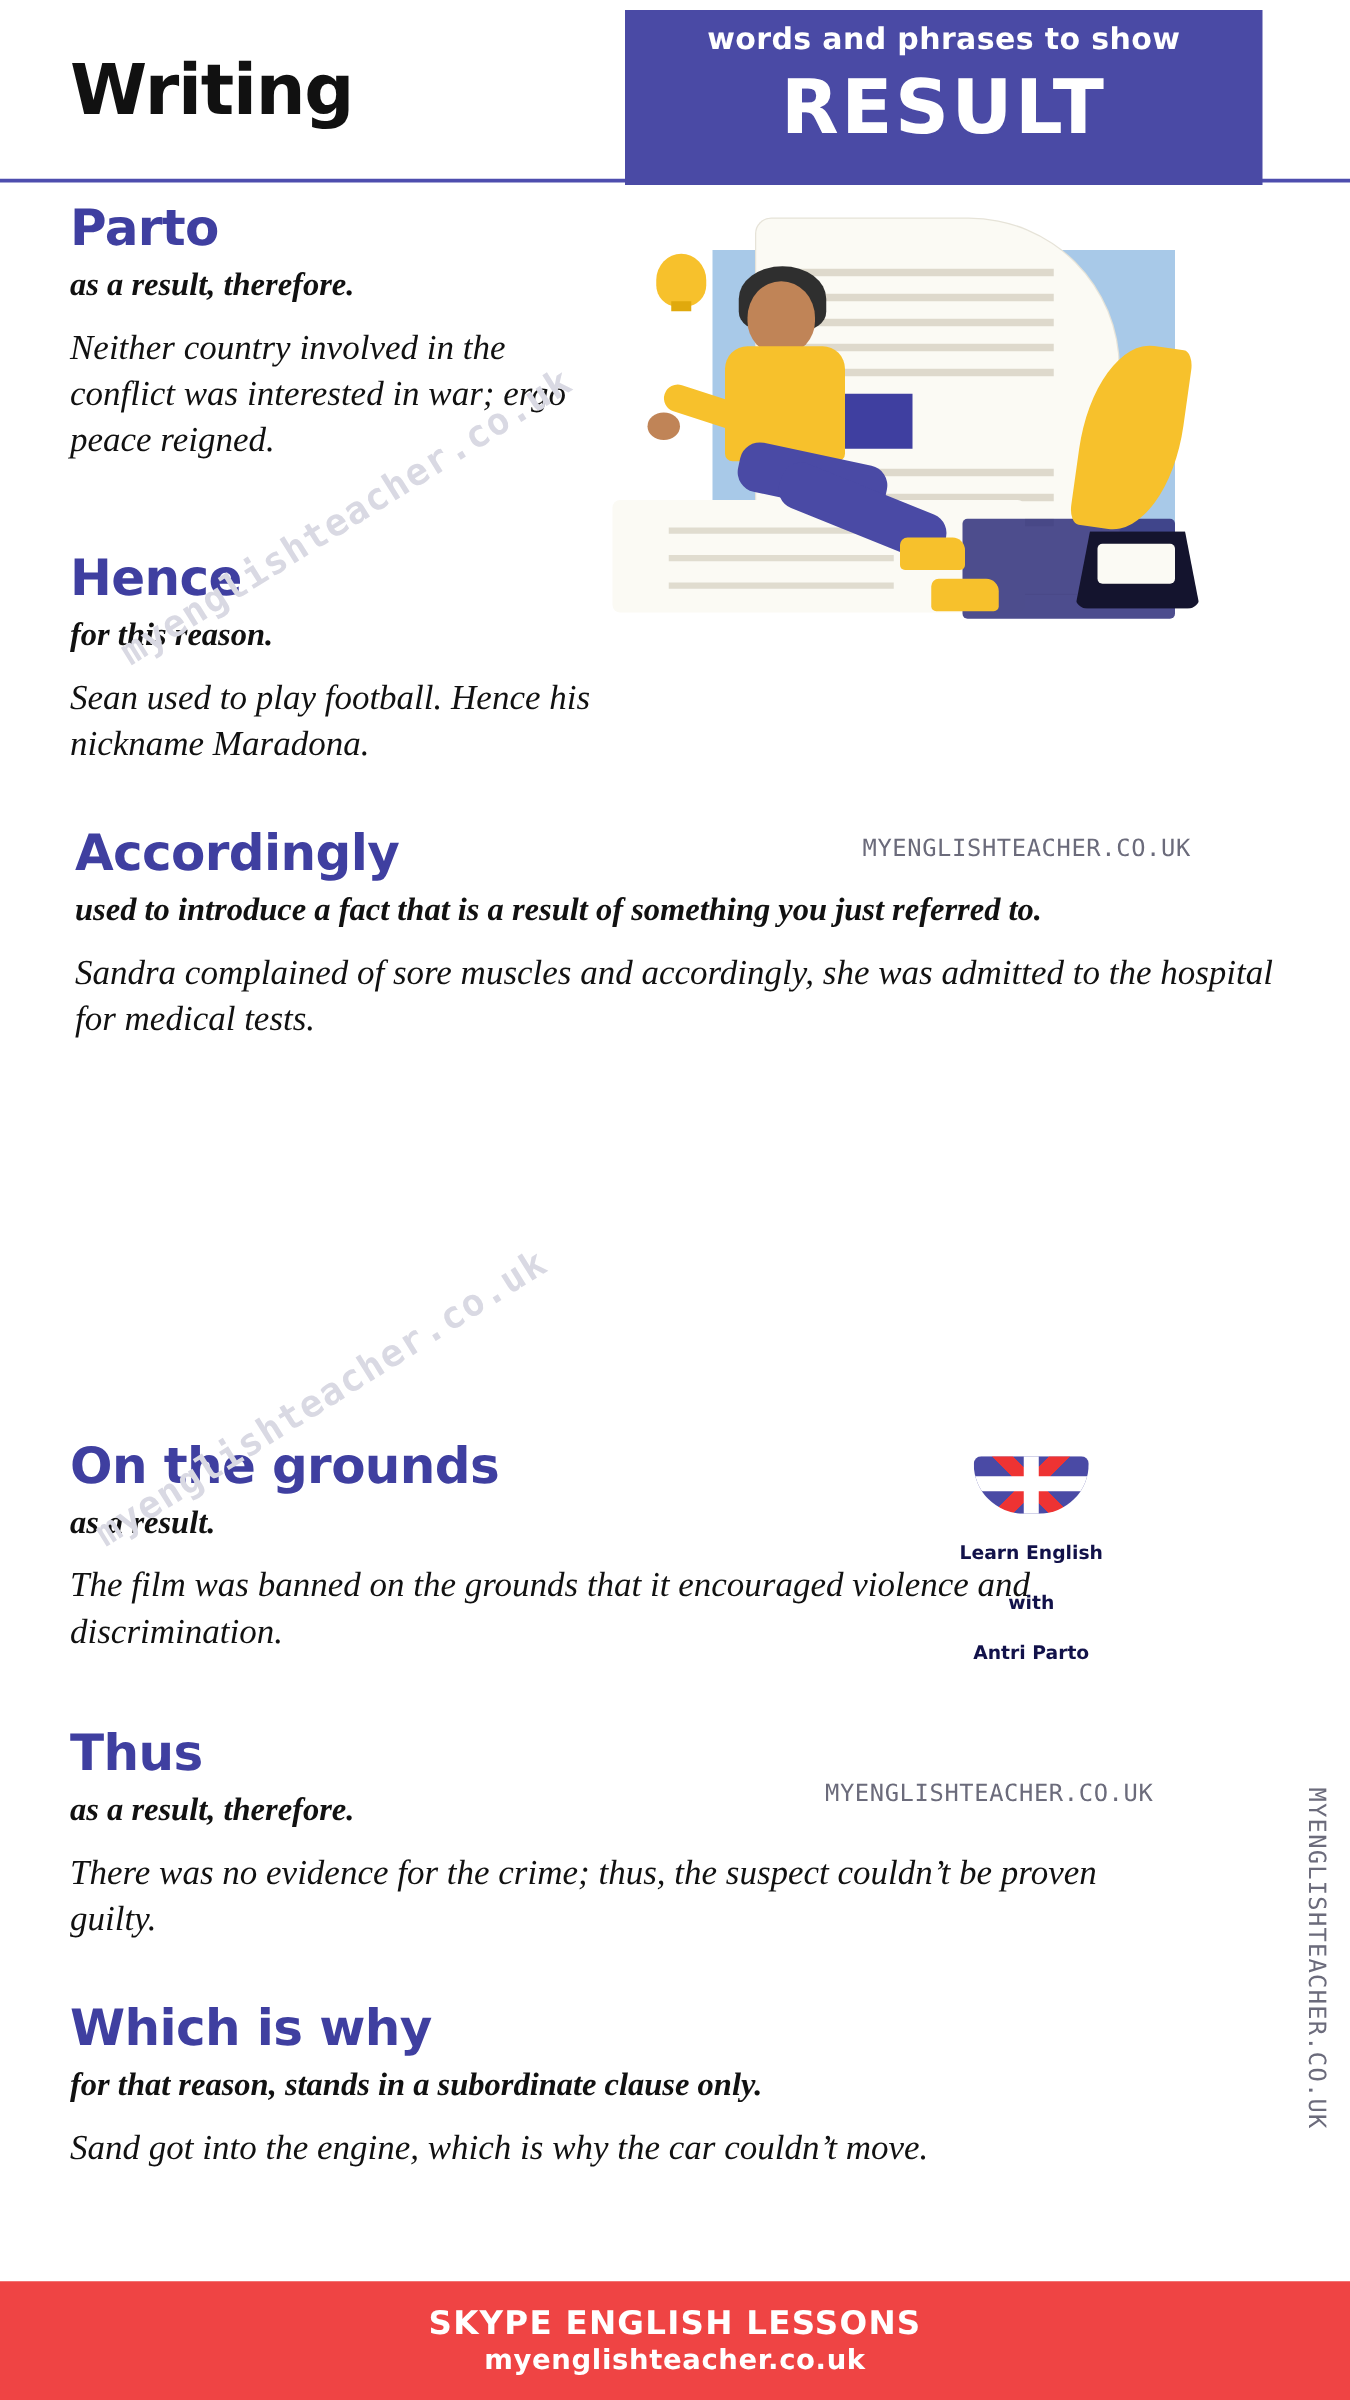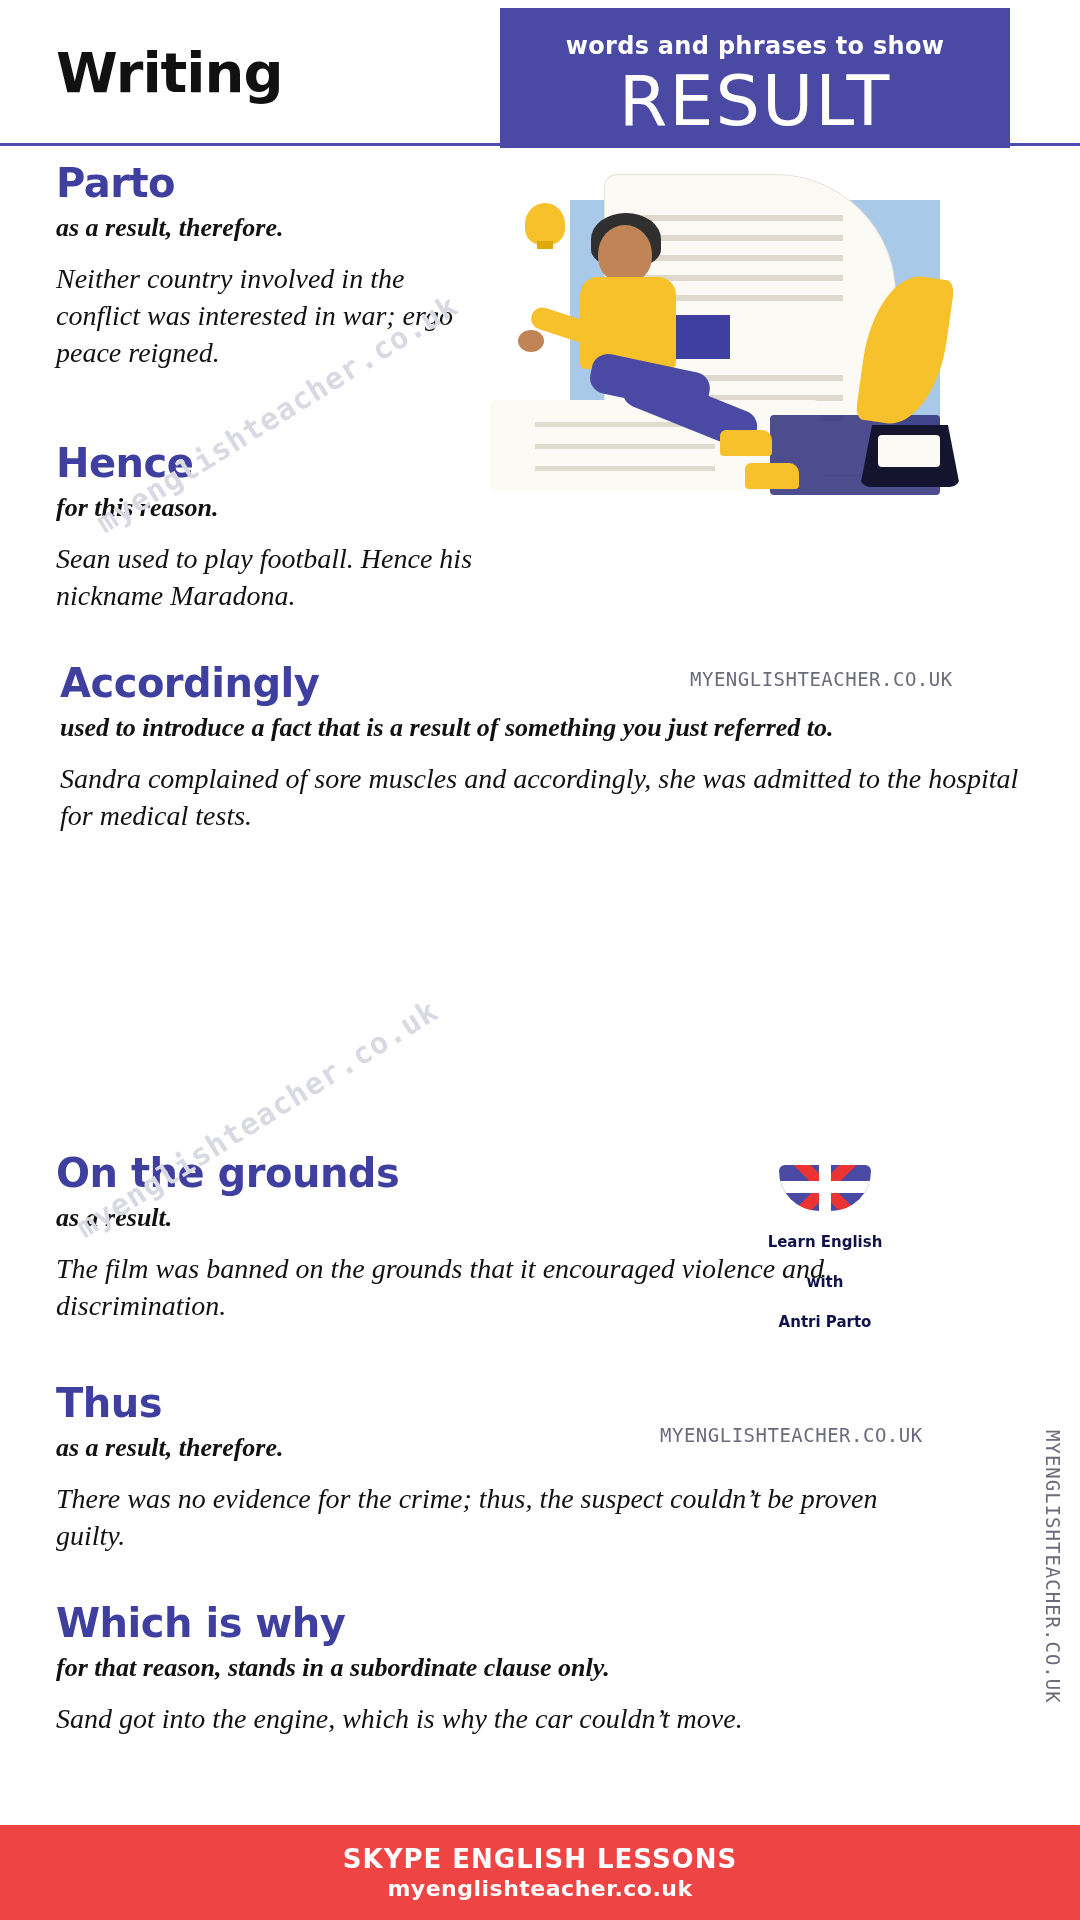--- a/index.html
+++ b/index.html
@@ -44,33 +44,33 @@
   }
   .result-badge {
     position: absolute;
     left: 500px;
     top: 8px;
     width: 510px;
     height: 140px;
     background: #4a4aa5;
     color: #ffffff;
     text-align: center;
-    padding-top: 23px;
+    padding-top: 8px;
   }
   .result-badge .sub {
     font-family: "DejaVu Sans", sans-serif;
     font-weight: bold;
     font-size: 24px;
     letter-spacing: 0.3px;
     line-height: 30px;
   }
   .result-badge .big {
     font-family: "DejaVu Sans", sans-serif;
-    font-weight: normal;
-    font-size: 70px;
+    font-weight: bold;
+    font-size: 60px;
     line-height: 80px;
     letter-spacing: 2px;
   }
 
   
   .entry { position: absolute; }
   .entry .term {
     font-family: "DejaVu Sans", sans-serif;
     font-weight: bold;
     font-size: 40px;

